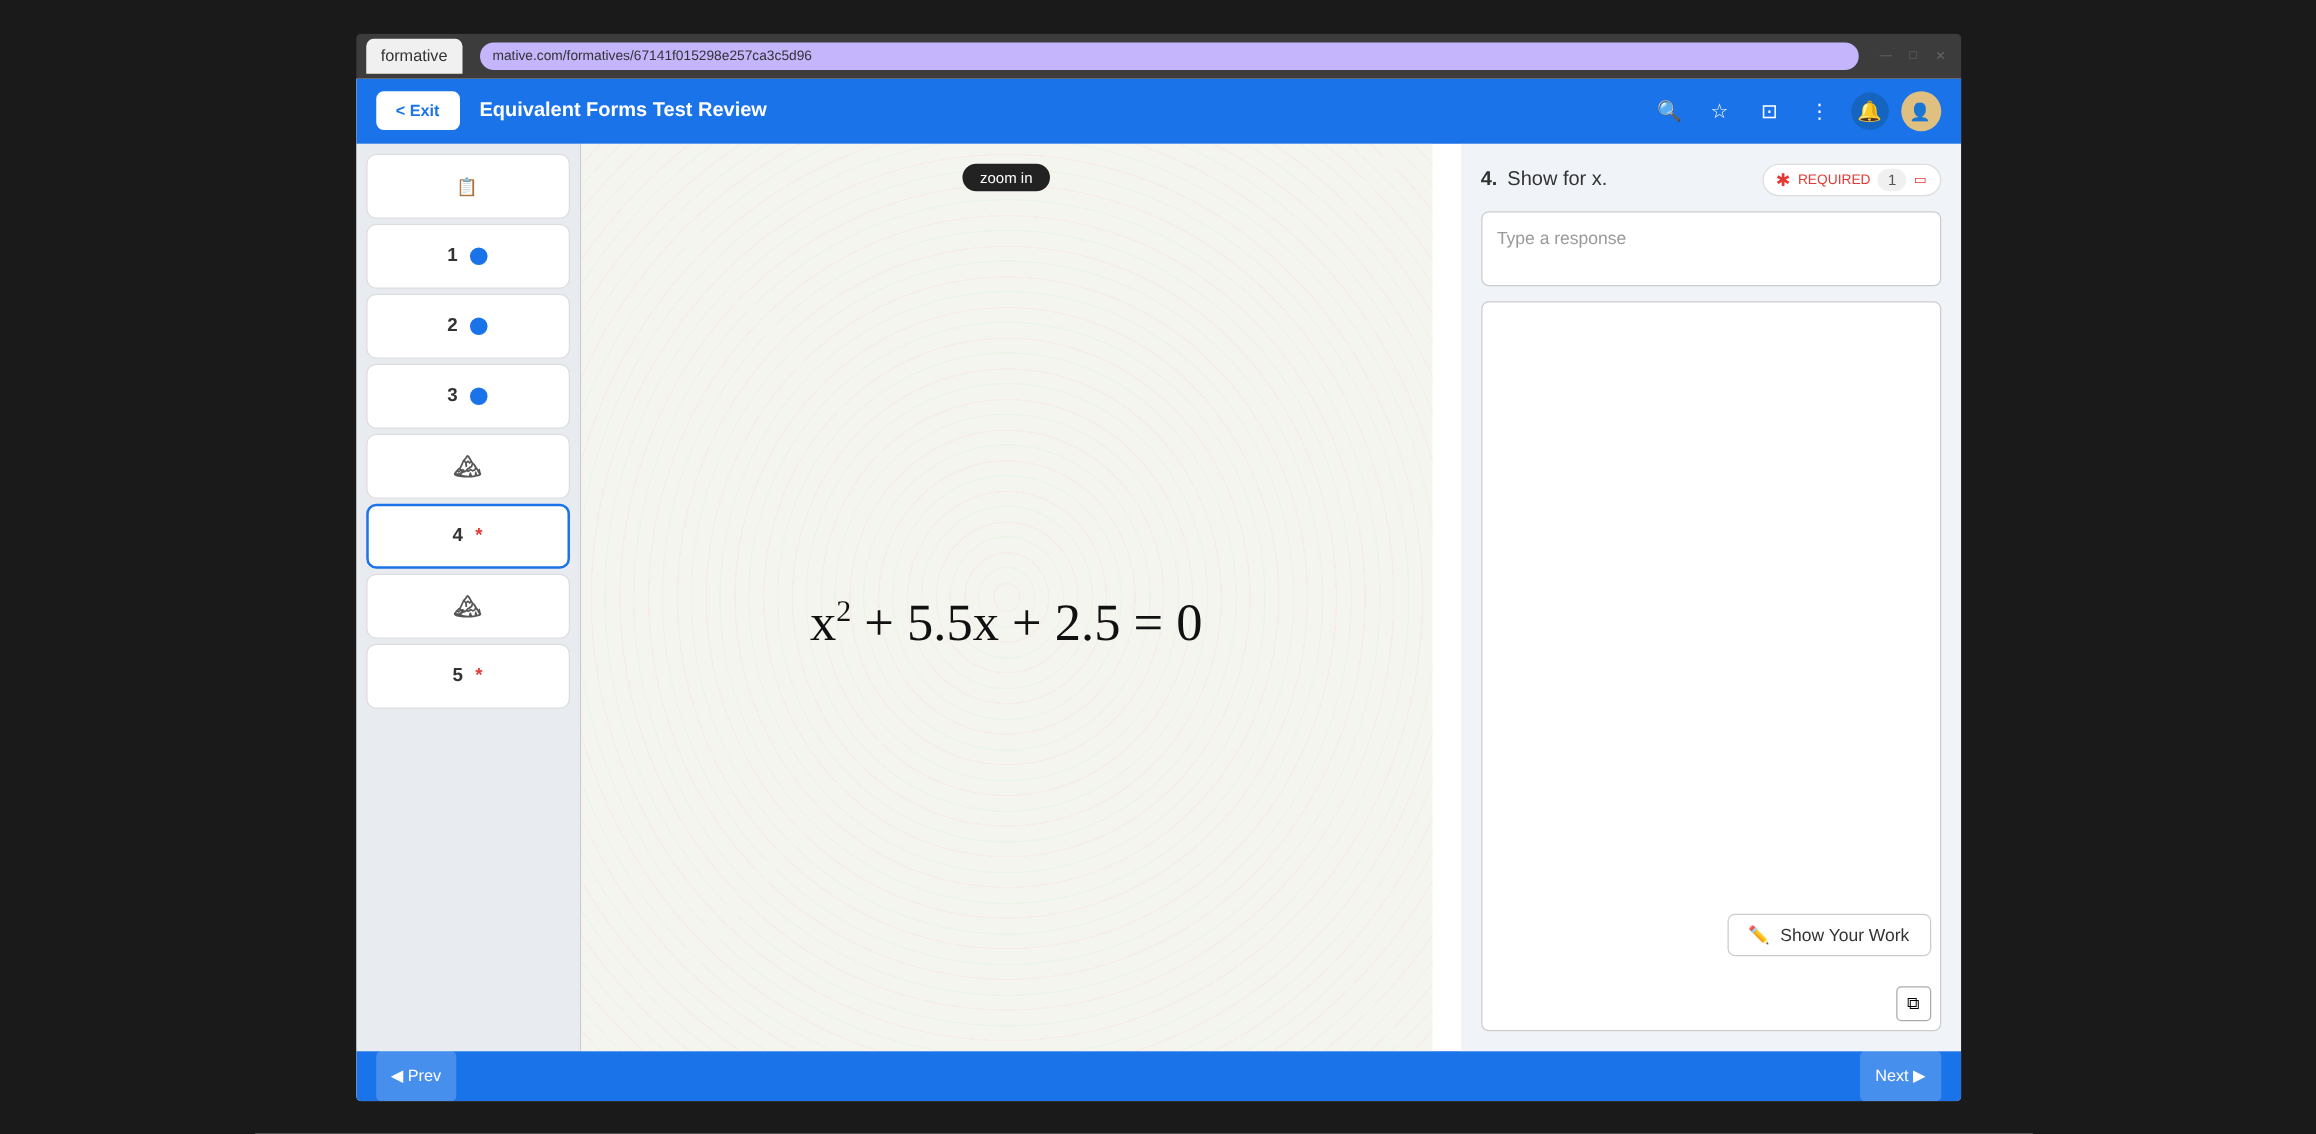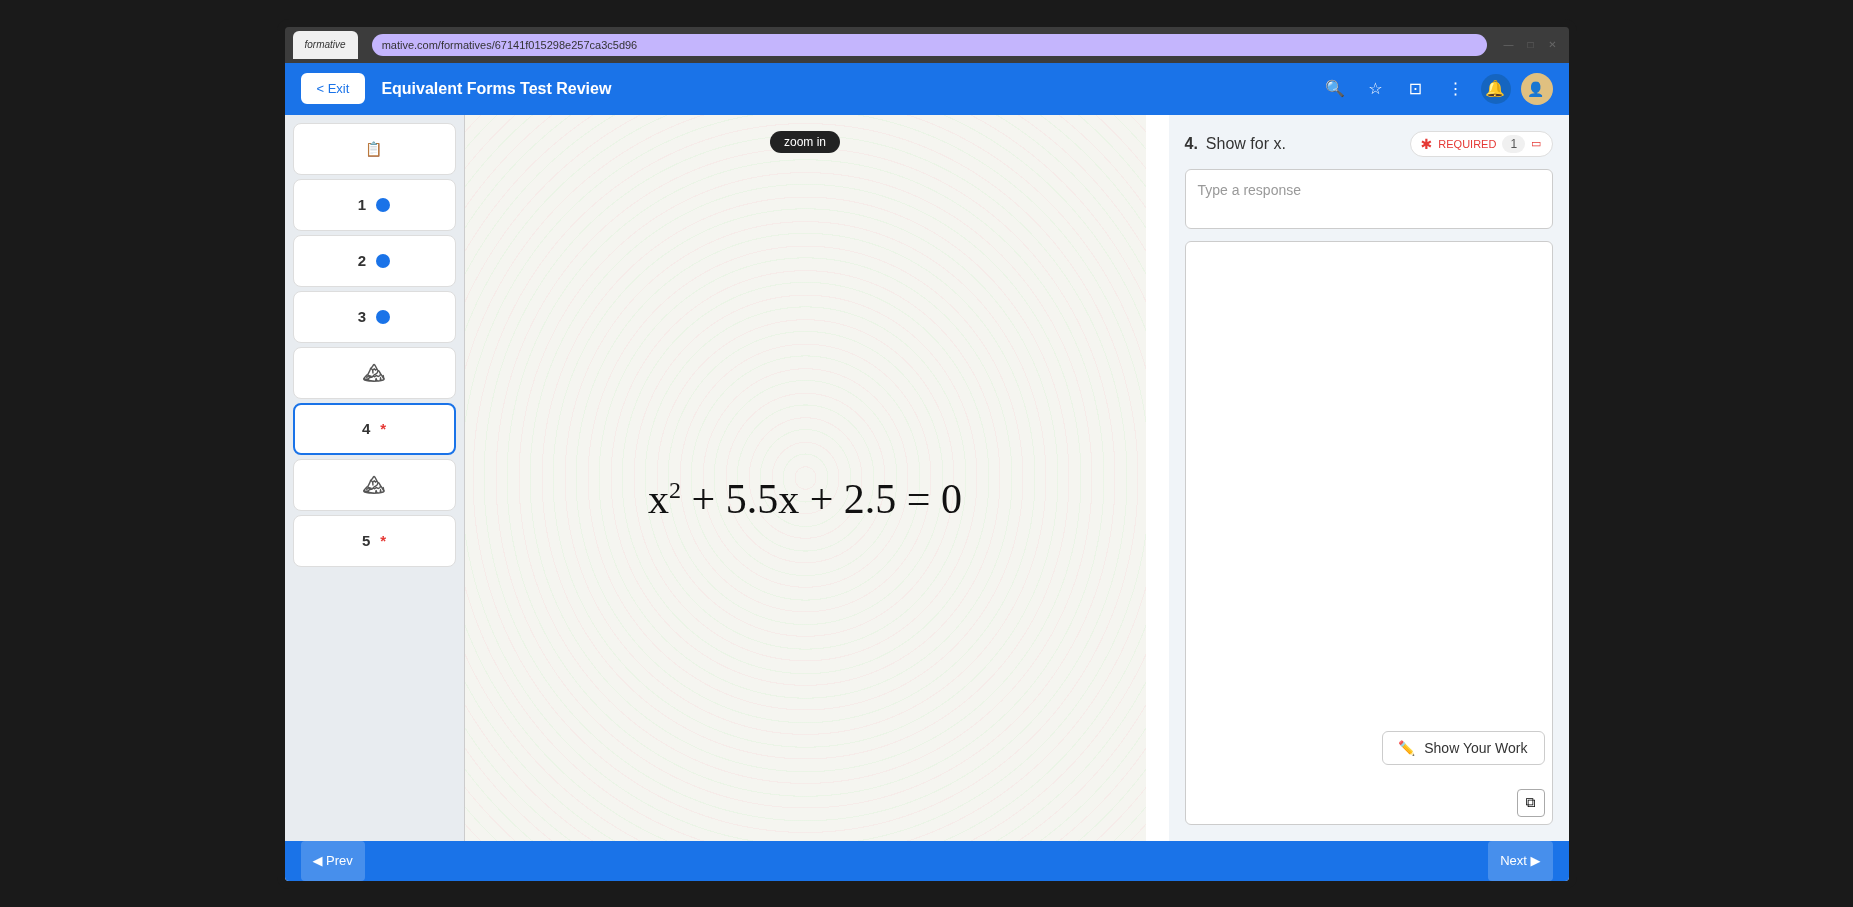--- a/index.html
+++ b/index.html
@@ -34,27 +34,26 @@
       align-items: center;
       padding: 0 8px;
       gap: 6px;
       flex-shrink: 0;
     }
 
     .browser-tab {
       background: #f0f0f0;
       border-radius: 6px 6px 0 0;
       padding: 4px 12px;
-      font-size: 10px;
+      font-size: 13px;
       color: #333;
       display: flex;
       align-items: center;
       gap: 4px;
       height: 28px;
-      font-style: italic;
     }
 
     .address-bar {
       flex: 1;
       background: #c4b5fd;
       border-radius: 14px;
       height: 22px;
       padding: 0 10px;
       font-size: 11px;
       color: #333;
@@ -101,21 +100,21 @@
       flex-shrink: 0;
     }
 
     .exit-btn {
       background: #fff;
       border: 2px solid #fff;
       color: #1a73e8;
       border-radius: 6px;
       padding: 6px 14px;
       font-size: 13px;
-      font-weight: normal;
+      font-weight: bold;
       cursor: pointer;
       display: flex;
       align-items: center;
       gap: 4px;
       text-align: center;
     }
 
     .page-title {
       color: #fff;
       font-size: 16px;

